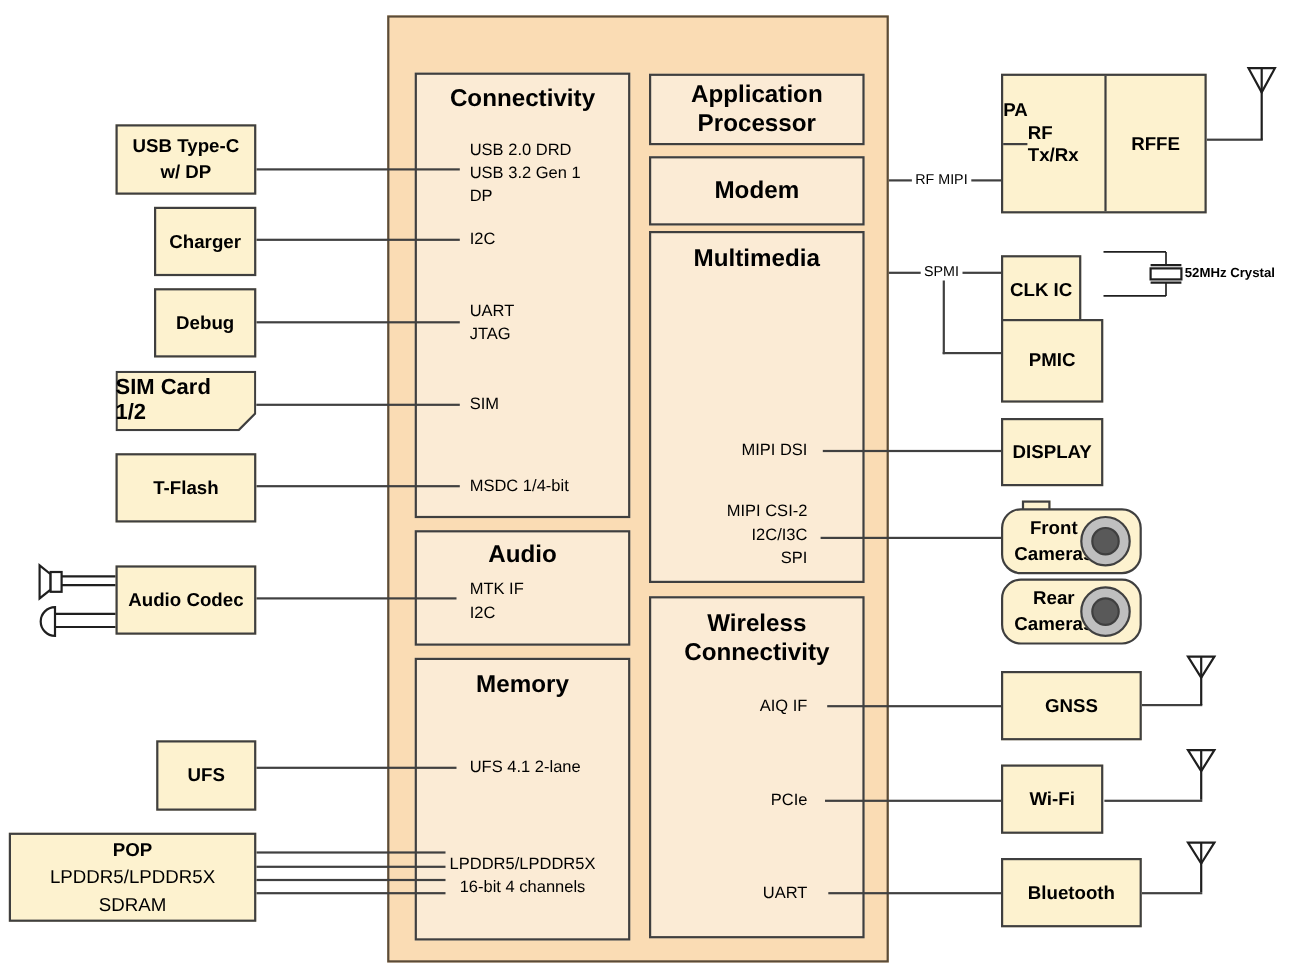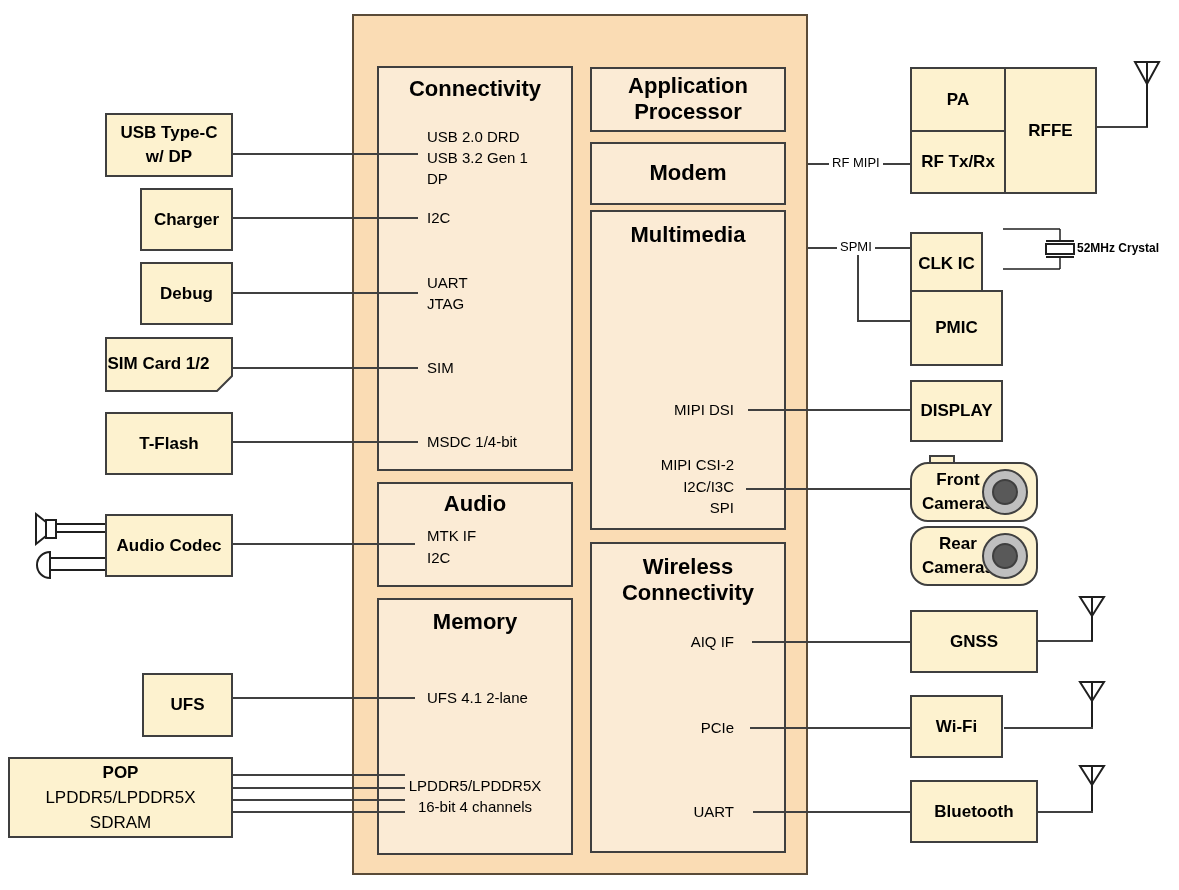--- a/index.html
+++ b/index.html
@@ -119,21 +119,21 @@
   <div class="blk" style="left:140px;top:188px;width:93px;height:63px">
     <span>Charger</span>
   </div>
   <div class="blk" style="left:140px;top:262px;width:93px;height:63px">
     <span>Debug</span>
   </div>
 
   <svg class="abs" style="left:105px;top:337px" width="128" height="55">
     <polygon points="1,1 127,1 127,39 112,54 1,54" fill="#FDF2CF" stroke="#3f3f3f" stroke-width="2"></polygon>
   </svg>
-  <div class="abs" style="left:105px;top:337px;width:107px;height:54px;display:flex;align-items:center;justify-content:center;font-weight:bold;font-size:17px">
+  <div class="abs" style="left:105px;top:337px;width:107px;height:54px;display:flex;align-items:center;justify-content:center;font-weight:bold;font-size:20px">
     <span>SIM Card 1/2</span>
   </div>
 
   <div class="blk" style="left:105px;top:412px;width:128px;height:63px">
     <span>T-Flash</span>
   </div>
 
   <svg class="abs" style="left:30px;top:506px" width="80" height="80">
     <polygon points="6,8 16,16 16,30 6,38" fill="#ffffff" stroke="#1f1f1f" stroke-width="2"></polygon>
     <rect x="16" y="14" width="10" height="18" fill="#ffffff" stroke="#1f1f1f" stroke-width="2"></rect>
@@ -150,21 +150,21 @@
   <div class="blk" style="left:142px;top:673px;width:91px;height:64px">
     <span>UFS</span>
   </div>
   <div class="blk" style="left:8px;top:757px;width:225px;height:81px;line-height:25px">
     <span>POP</span>
     <span class="rg">LPDDR5/LPDDR5X</span>
     <span class="rg">SDRAM</span>
   </div>
 
   <div class="abs" style="left:910px;top:67px;width:187px;height:127px;background:#FDF2CF;border:2px solid #3f3f3f;display:flex">
-    <div style="width:92px;border-right:2px solid #3f3f3f;display:flex;flex-direction:column">
+    <div style="width:92px;border-right:2px solid #3f3f3f;display:flex;flex-direction:row">
       <div style="height:61px;border-bottom:2px solid #3f3f3f;display:flex;align-items:center;justify-content:center;font-weight:bold;font-size:17px">
         <span>PA</span>
       </div>
       <div style="flex:1;display:flex;align-items:center;justify-content:center;font-weight:bold;font-size:17px">
         <span>RF Tx/Rx</span>
       </div>
     </div>
     <div style="flex:1;display:flex;align-items:center;justify-content:center;font-weight:bold;font-size:17px">
       <span>RFFE</span>
     </div>

